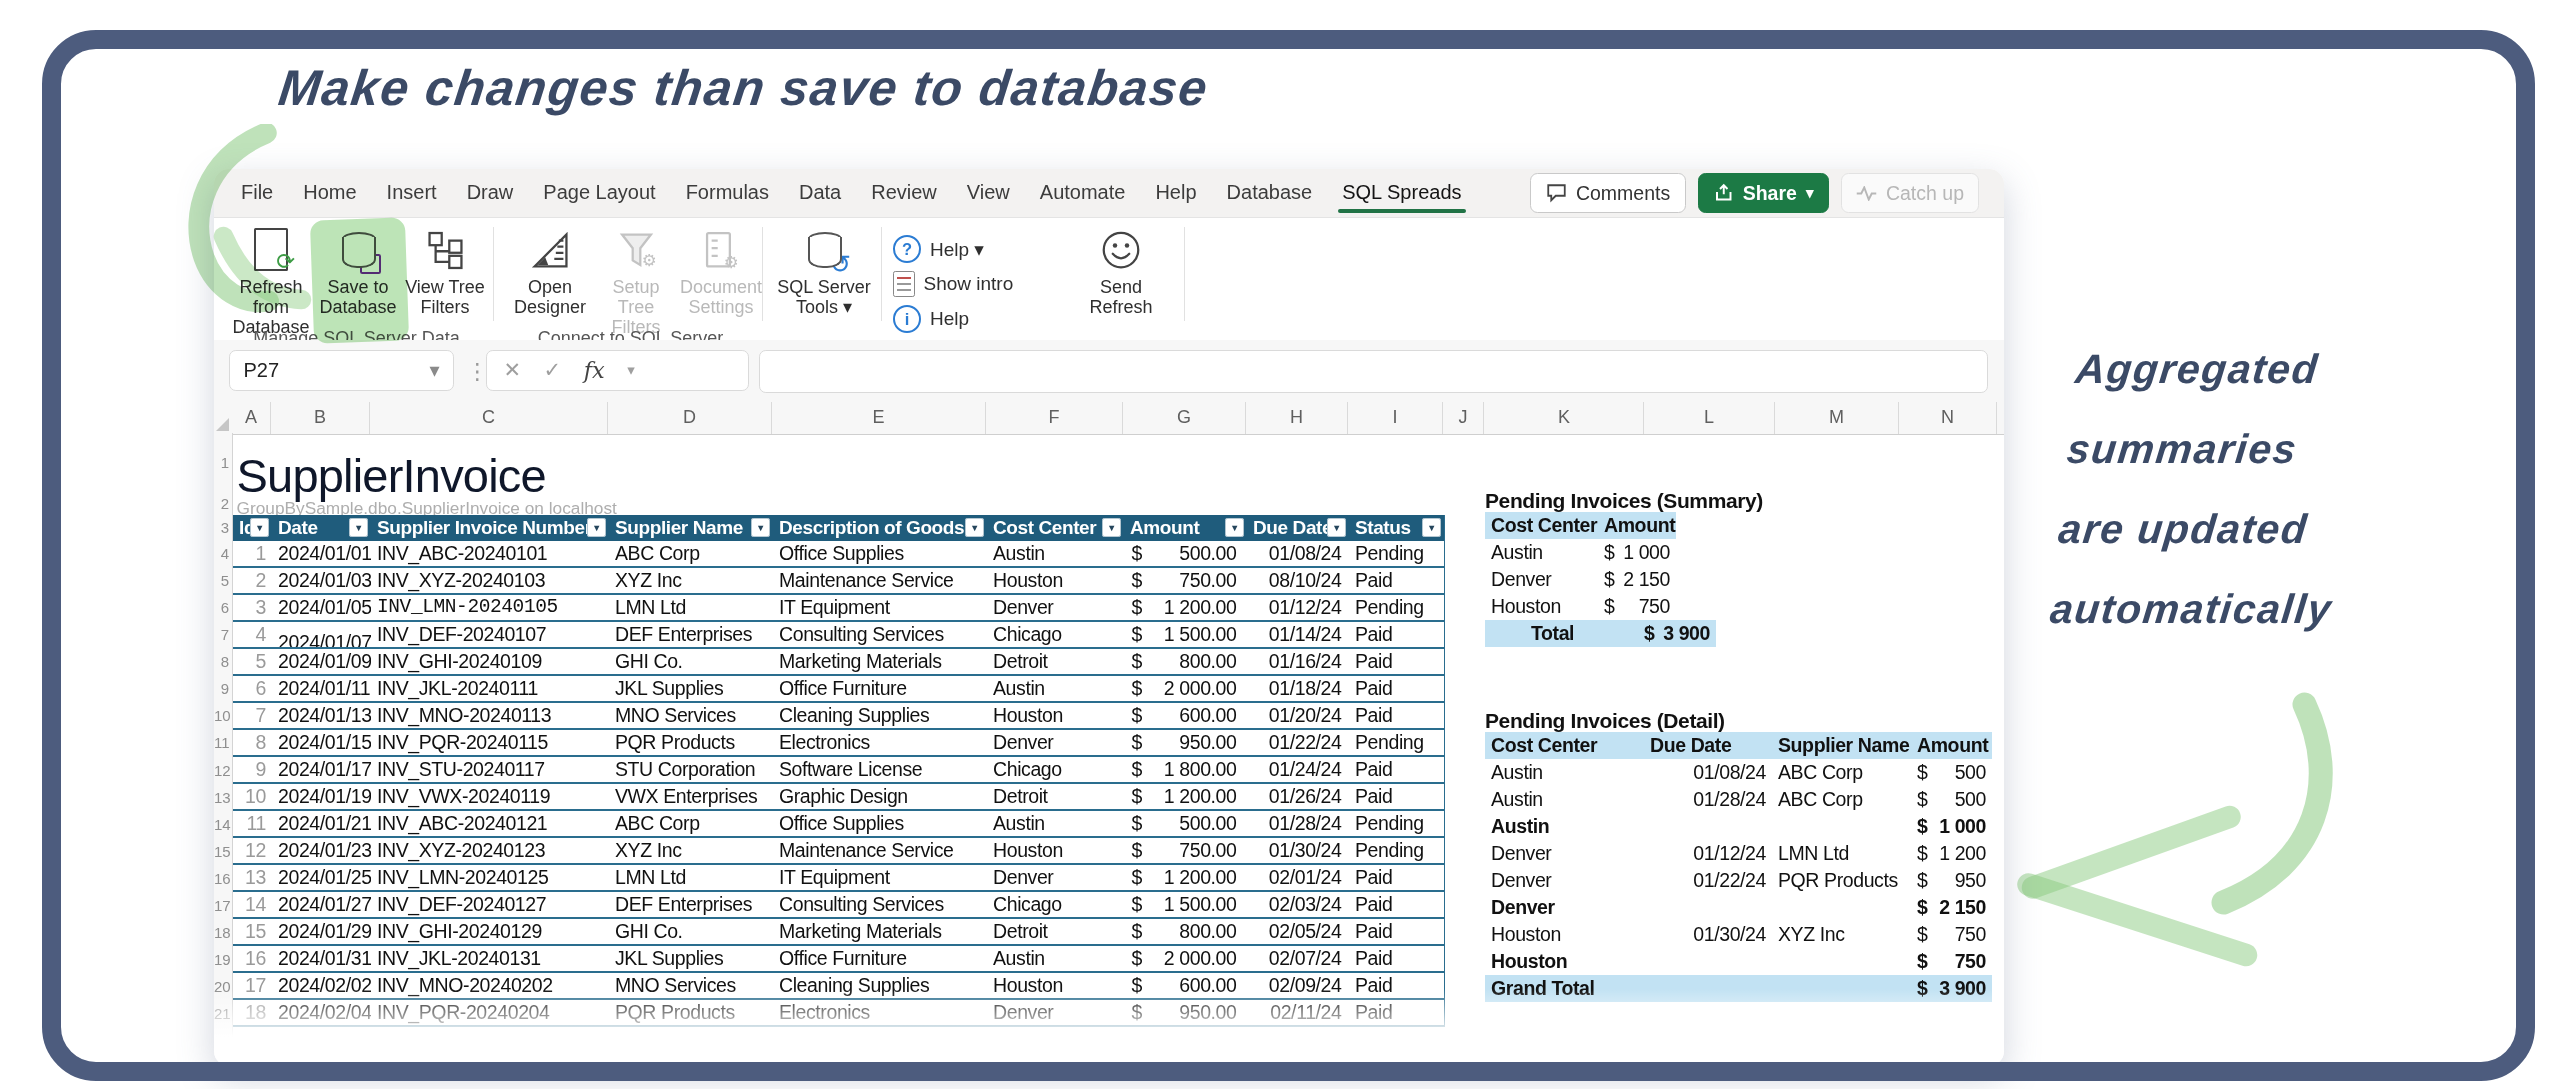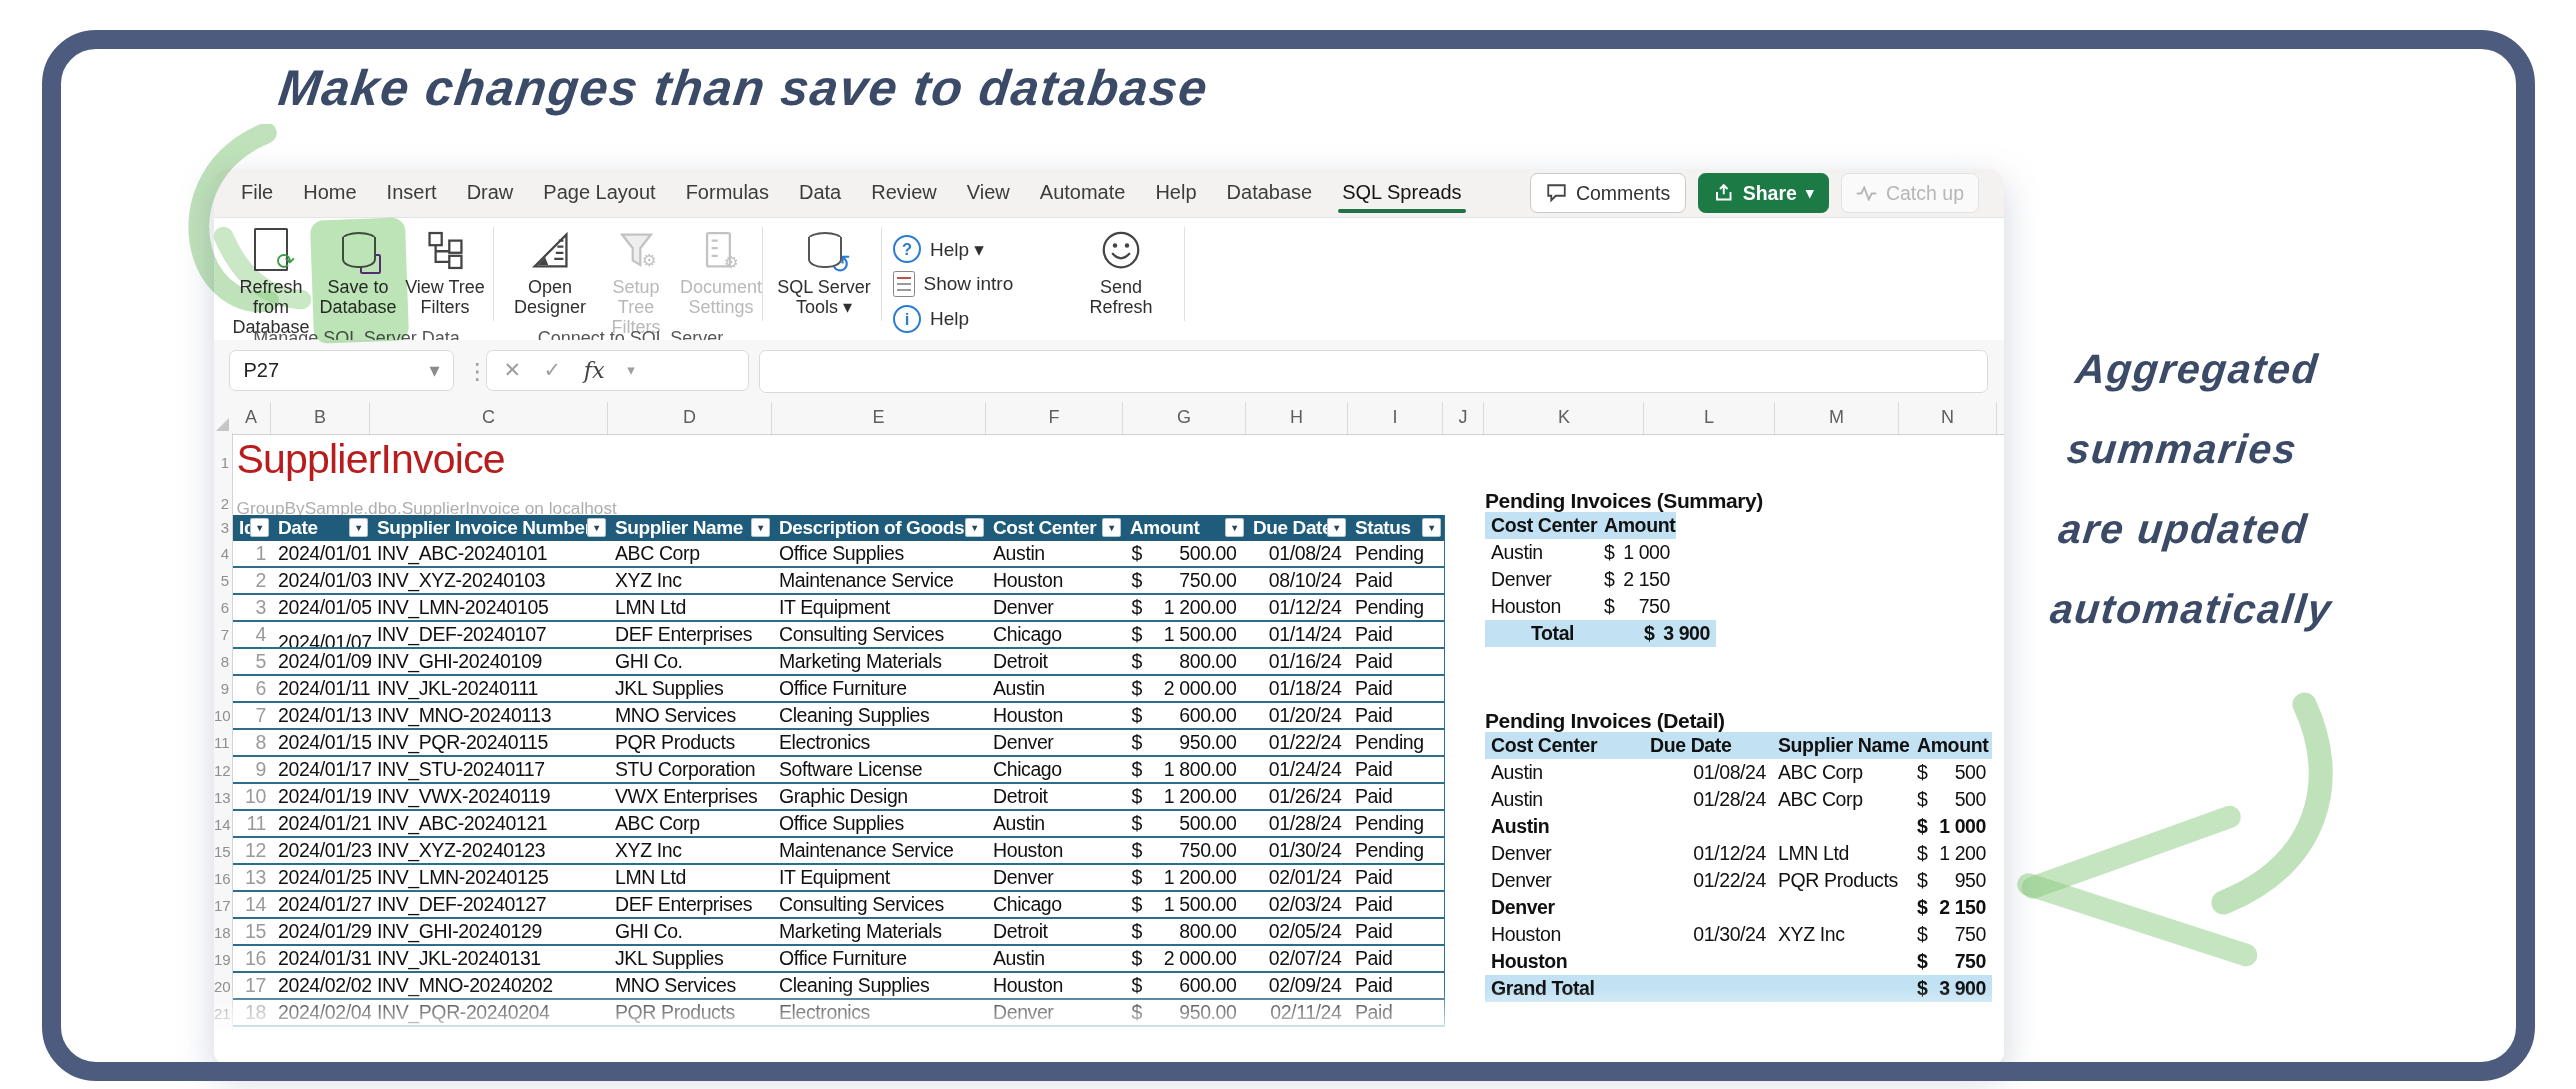--- a/index.html
+++ b/index.html
@@ -71,21 +71,21 @@
 
   
   .colheads{position:absolute;left:0;top:233px;right:0;height:31.5px;background:#f7f7f7;border-bottom:0.8px solid #cfcfcf;z-index:2}
   .colcell{position:absolute;top:0;height:31.5px;line-height:31.5px;text-align:center;font-size:18px;color:#5f5f5f;
            border-right:0.8px solid #dadada;box-sizing:border-box}
   .cornerTri{position:absolute;left:1.5px;top:249px;width:0;height:0;border-left:13.5px solid transparent;border-bottom:13.5px solid #c6c6c6;z-index:3}
   .gutter{position:absolute;left:0;top:264px;width:18px;bottom:0;background:#f7f7f7;border-right:0.8px solid #d4d4d4;z-index:2}
   .rownum{position:absolute;right:3px;text-align:right;font-size:15px;color:#8f8f8f}
 
   
-  .sheet-title{position:absolute;left:22.5px;top:267px;font-size:41px;color:#b91c1c;letter-spacing:-0.8px;z-index:1}
+  .sheet-title{position:absolute;left:22.5px;top:279px;font-size:47px;color:#0f172a;letter-spacing:-0.8px;z-index:1}
   .sheet-sub{position:absolute;left:22.5px;top:329px;font-size:17.3px;color:#aeaeae;z-index:1}
 
   .mtable{position:absolute;left:18px;top:346px;width:1211px;z-index:1}
   .mhead{display:flex;height:25.5px;background:#1f5c7c}
   .mhcell{display:flex;align-items:center;box-sizing:border-box;padding:0 3px 0 6px;color:#fff;font-weight:700;
           font-size:19px;letter-spacing:-0.4px;white-space:nowrap;overflow:hidden}
   .mhcell .lbl{flex:1;overflow:hidden}
   .fbox{width:19px;height:19px;background:#fff;border-radius:3px;display:flex;align-items:center;justify-content:center;
         font-size:9.8px;color:#25455c;flex:0 0 auto;box-shadow:0 0 0 0.8px #9fb7c4 inset}
   .mrow{display:flex;height:27px;background:#fff;border-bottom:2.3px solid #2a6d8e;box-sizing:border-box}
@@ -439,21 +439,21 @@
         <div class="mcell amt" style="width: 123px;">
           <span>$</span>
           <span>750.00</span>
         </div>
         <div class="mcell rgt" style="width: 102px;">08/10/24</div>
         <div class="mcell lft" style="width: 95px;">Paid</div>
       </div>
       <div class="mrow">
         <div class="mcell idc" style="width: 39px;">3</div>
         <div class="mcell lft" style="width: 99px;">2024/01/05</div>
-        <div class="mcell lft" style="width: 238px;">INV_LMN-20240105</div>
+        <div class="mcell lft" style="width: 238px; font-family: Liberation Mono, monospace;">INV_LMN-20240105</div>
         <div class="mcell lft" style="width: 164px;">LMN Ltd</div>
         <div class="mcell lft" style="width: 214px;">IT Equipment</div>
         <div class="mcell lft" style="width: 137px;">Denver</div>
         <div class="mcell amt" style="width: 123px;">
           <span>$</span>
           <span>1 200.00</span>
         </div>
         <div class="mcell rgt" style="width: 102px;">01/12/24</div>
         <div class="mcell lft" style="width: 95px;">Pending</div>
       </div>

